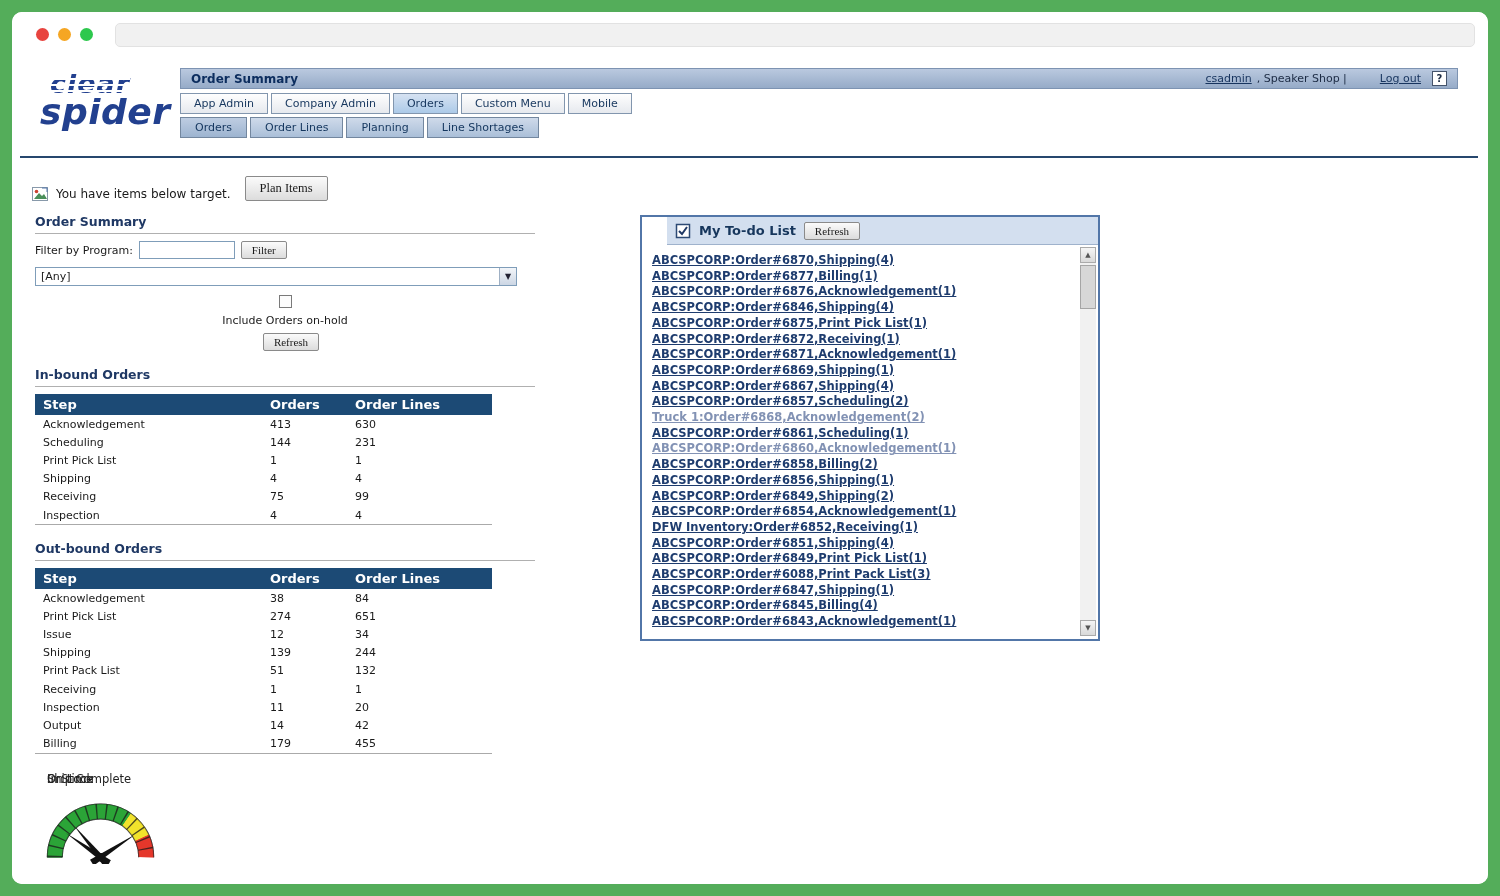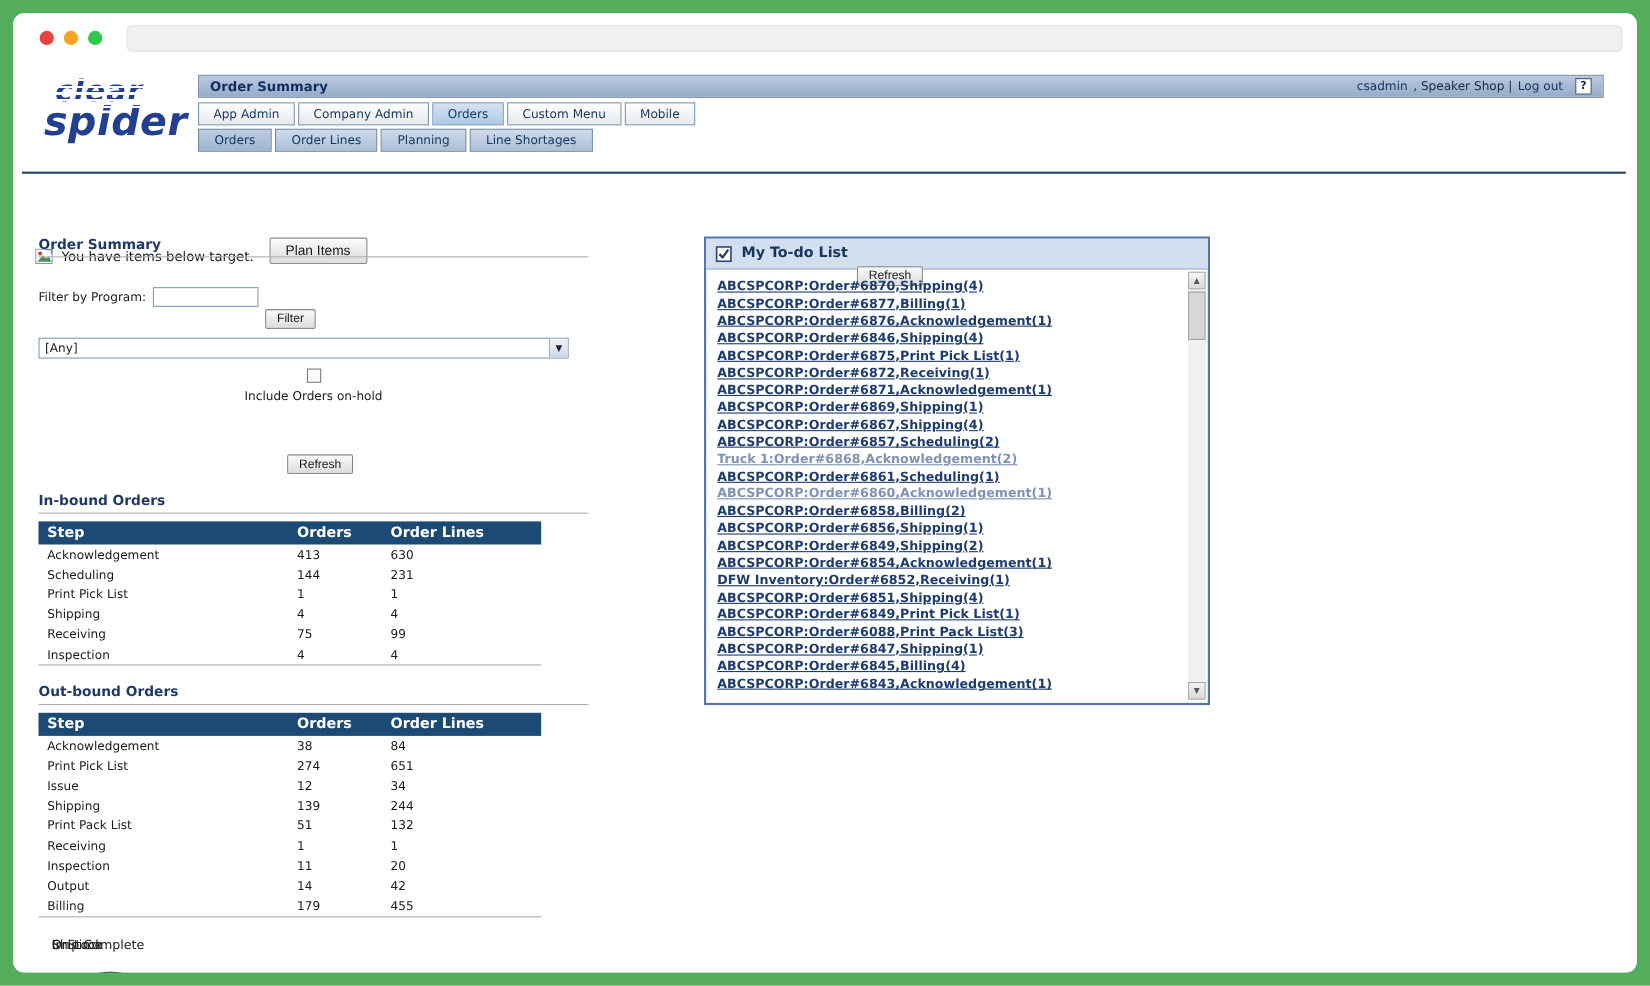--- a/index.html
+++ b/index.html
@@ -24,43 +24,43 @@
   .logo-clear::after { content:""; position:absolute; inset:0;
         background:repeating-linear-gradient(180deg, transparent 0 4px, #fff 4px 6px); }
   .logo-spider { font-size:36px; margin:-8px 0 0 10px; letter-spacing:0.5px; }
 
   
   .titlebar { position:absolute; left:168px; top:12px; right:30px; height:21px;
               background:linear-gradient(#bac9df,#96abc8); border:1px solid #7d93b2;
               display:flex; align-items:center; justify-content:space-between; padding:0 10px; }
   .titlebar-title { font-weight:bold; font-size:12px; color:#0c2d5e; }
   .titlebar-right { display:flex; align-items:center; gap:5px; font-size:11px; color:#1c2b44; }
-  .hlink { color:#17345e; cursor:pointer; }
+  .hlink { color:#17345e; text-decoration:underline; cursor:pointer;margin-left:28px; }
   .help-box { width:15px; height:15px; background:#fff; border:1px solid #44536b; font-size:10px;
               font-weight:bold; display:flex; align-items:center; justify-content:center; margin-left:6px; cursor:pointer; }
 
   
   .main-tabs { position:absolute; left:168px; top:37px; display:flex; gap:3px; }
   .main-tab { padding:3px 13px; font-size:11px; color:#17375e; border:1px solid #8296ae;
               background:linear-gradient(#fefefe,#e6e9ee); cursor:pointer; }
   .main-tab.active { background:linear-gradient(#d6e2f2,#accae8); }
   .sub-tabs { position:absolute; left:168px; top:61px; display:flex; gap:3px; }
   .sub-tab { padding:3px 14px; font-size:11px; color:#14365e; border:1px solid #73879f;
              background:linear-gradient(#cfdaea,#aabfd8); cursor:pointer; }
   .sub-tab.active { background:linear-gradient(#becde2,#9db4d0); }
 
   .rule { position:absolute; left:8px; right:10px; top:100px; height:2px; background:#26476e; }
 
   
   .alert-row { position:absolute; left:20px; top:120px; display:flex; align-items:flex-end; gap:8px; }
   .alert-text { font-size:12px; color:#1a1a1a; }
 
-  .btn { font-family:Liberation Sans, sans-serif; font-size:11px; color:#1a1a1a;
+  .btn { font-family:Liberation Serif, serif; font-size:11px; color:#1a1a1a;
          background:linear-gradient(#fbfbfb,#dcdcdc); border:1px solid #8a8a8a; border-radius:2px;
-         padding:2px 10px; cursor:pointer; white-space:nowrap;margin-top:40px; }
+         padding:2px 10px; cursor:pointer; white-space:nowrap; }
   .btn-lg { font-size:12.5px; padding:4px 14px; margin-left:6px; }
 
   
   .left-panel { position:absolute; left:23px; top:158px; width:500px; }
   .section-heading { font-size:12.5px; font-weight:bold; color:#1f3864;
                      border-bottom:1px solid #b0b0b0; padding-bottom:4px; margin-bottom:7px; }
   .mt { margin-top:16px; }
   .filter-row { display:flex; align-items:center; gap:6px; margin:4px 0 8px; }
   .text-input { width:96px; height:18px; border:1px solid #7f9db9; font-size:11px; padding:0 3px; }
   .select-box { width:482px; height:19px; border:1px solid #7f9db9; display:flex; align-items:center;
@@ -83,21 +83,21 @@
   .gauges-row { position:relative; height:120px; margin-top:18px; }
   .gauge { position:absolute; top:0; width:150px; }
   .gauge-label { font-size:11.5px; color:#222; padding-left:12px; }
   .gauge-svg { width:115px; height:64px; margin:14px 0 0 8px; display:block; }
   .gauge-ticks { fill:none; stroke:#1a1a1a; stroke-width:13; stroke-dasharray:1.2 7.2; opacity:0.75; }
   .gauge-rim { fill:none; stroke:#222; stroke-width:1; opacity:0.45; }
   .seg { fill:none; stroke-width:13; }
 
   
   .todo-panel { position:absolute; left:628px; top:159px; width:460px; height:426px;
-                border:2px solid #5276a8; background:#fff; }
+                border:2px solid #5276a8; background:#fff;padding-left:25px; }
   .todo-header { height:28px; background:#d3dfef; border-bottom:1px solid #9fb2cc;
                  display:flex; align-items:center; gap:8px; padding:0 8px; }
   .todo-title { font-weight:bold; font-size:13px; color:#16365c; }
   .todo-body { position:absolute; left:0; right:0; top:28px; bottom:0; padding:8px 26px 4px 10px; overflow:hidden; }
   .todo-link { display:block; font-size:11.5px; font-weight:bold; color:#1e3c6e;
                text-decoration:underline; line-height:15.7px; cursor:pointer; white-space:nowrap; }
   .todo-link.visited { color:#8292b4; font-weight:bold; }
 
   .scrollbar { position:absolute; top:30px; right:2px; bottom:3px; width:16px; background:#f1f1f1; }
   .sb-btn { position:absolute; left:0; width:16px; height:16px; background:linear-gradient(#f5f5f5,#d9d9d9);

